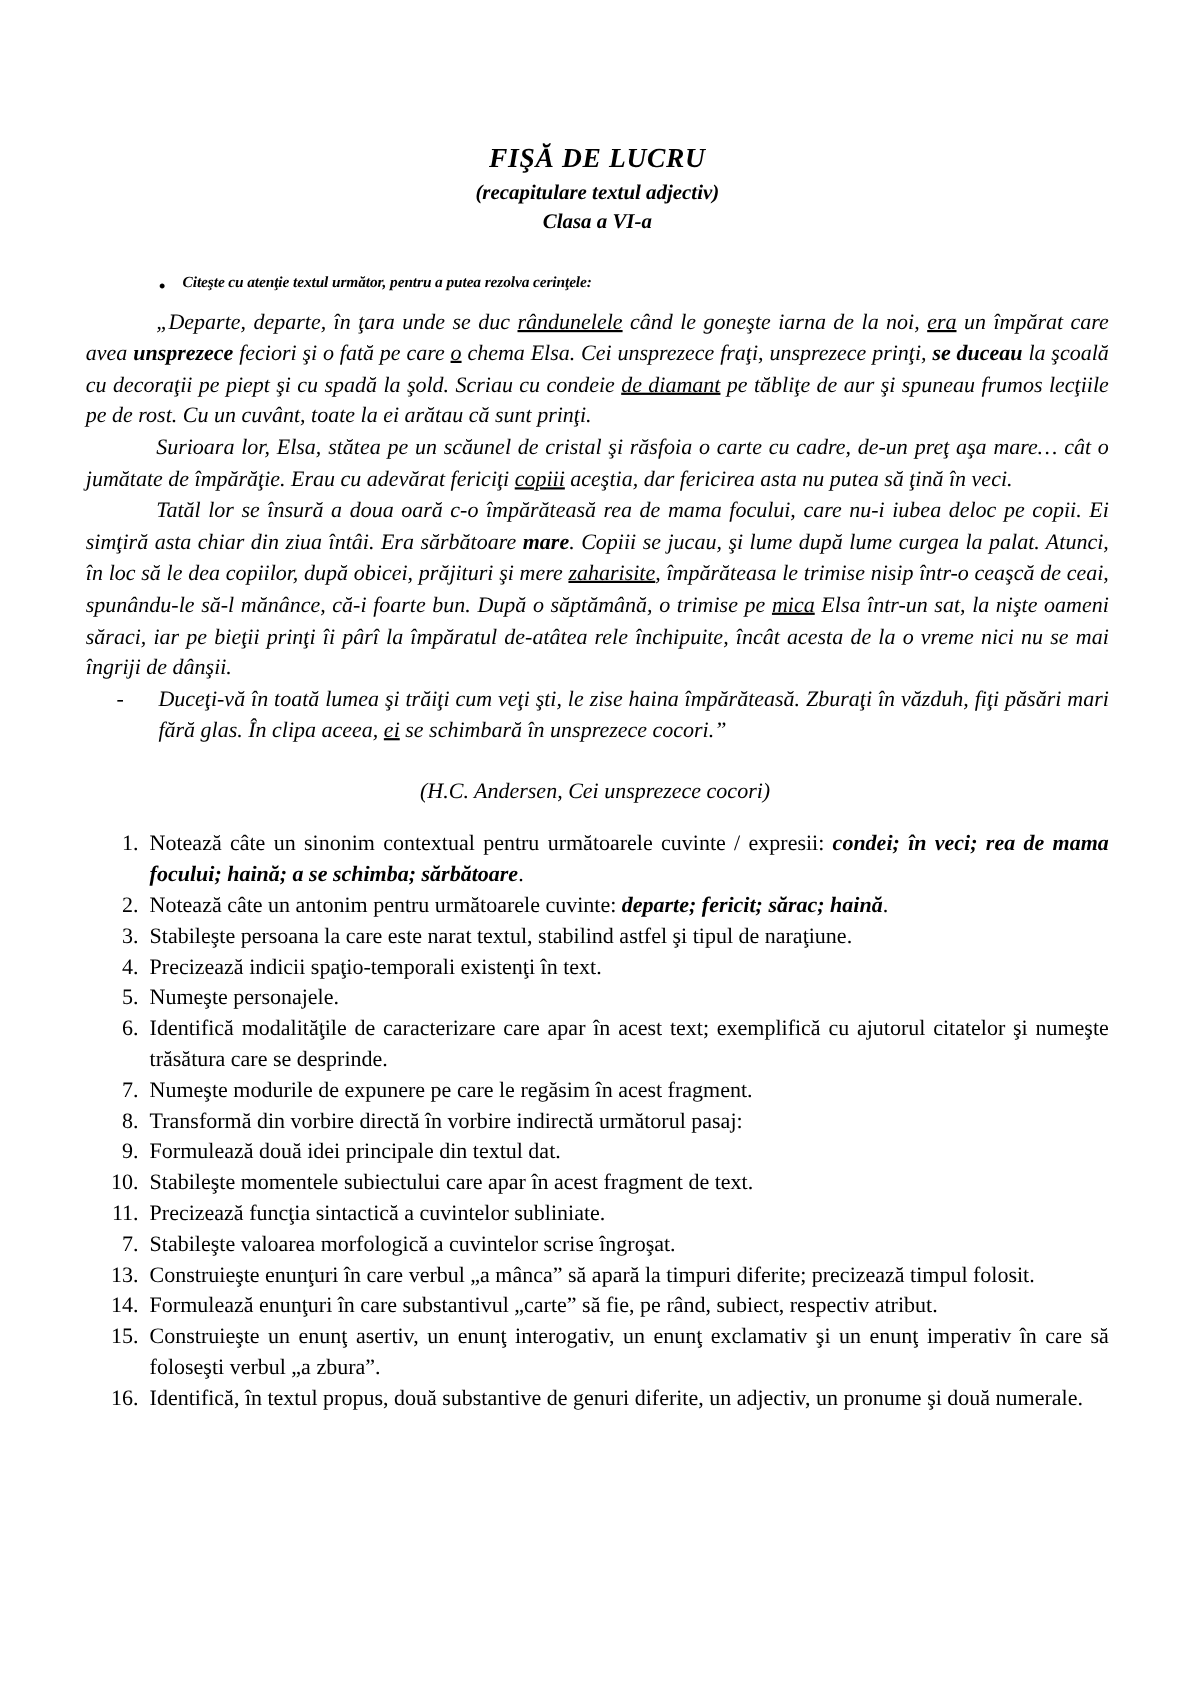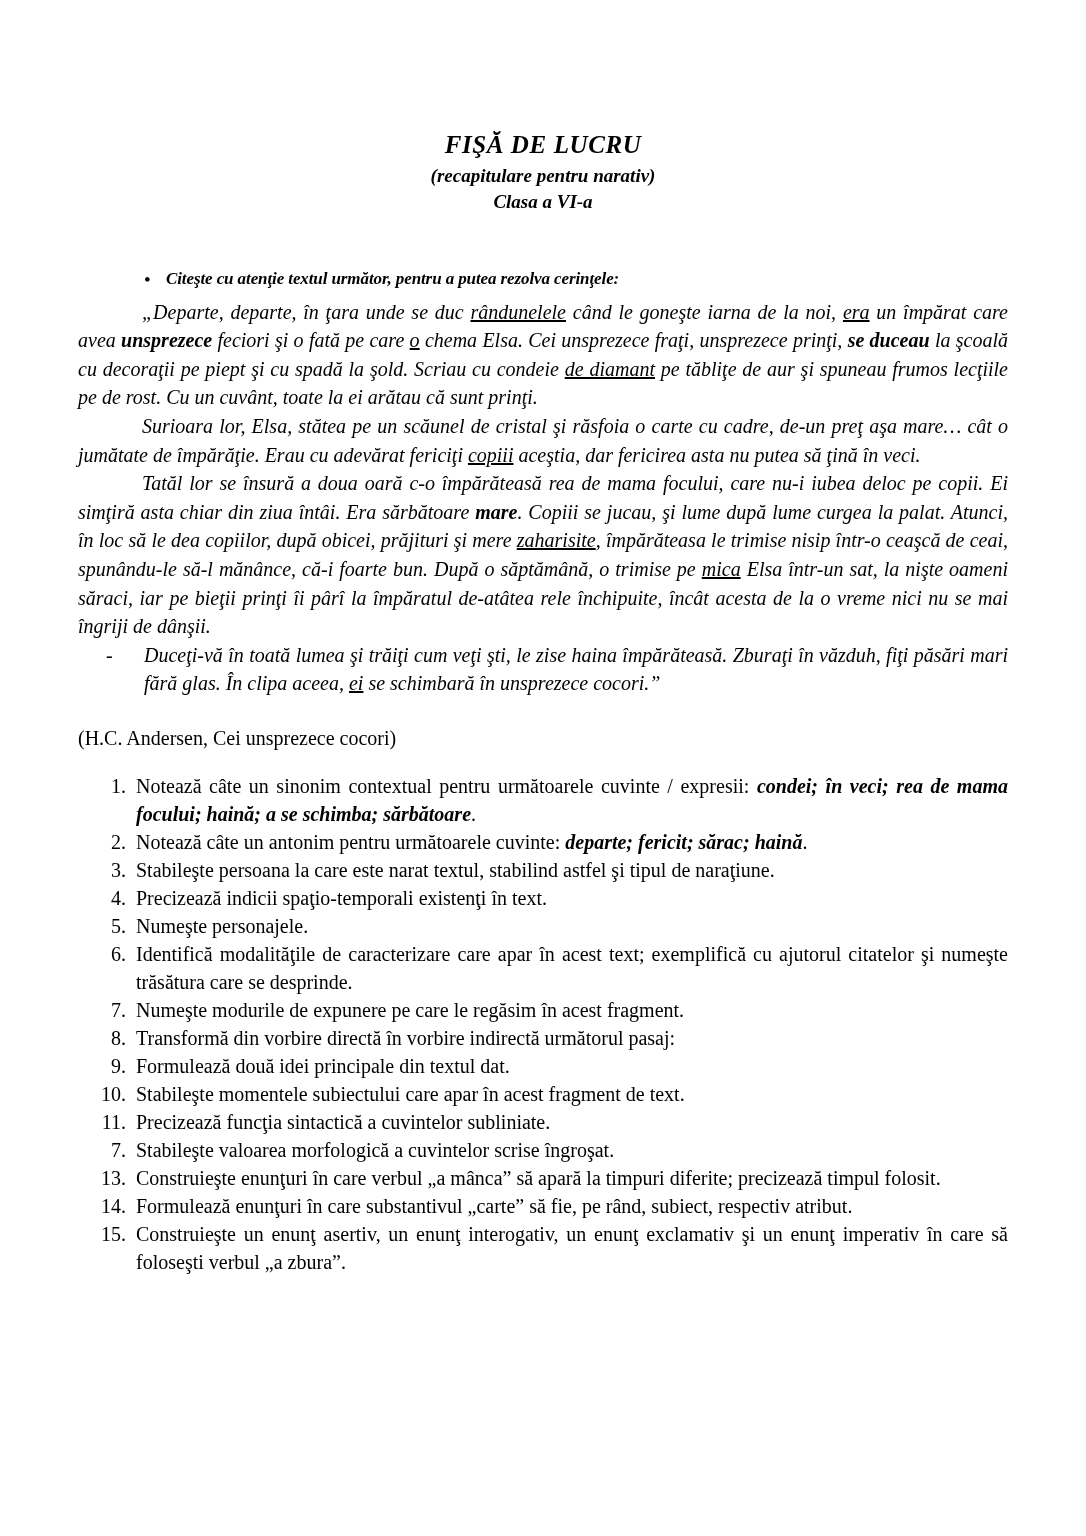--- a/index.html
+++ b/index.html
@@ -18,21 +18,21 @@
     position: relative;
     width: 1086px;
     height: 1536px;
     box-sizing: border-box;
     padding: 130px 78px 0 78px;
   }
 
   
   .title-block {
     text-align: center;
-    margin-bottom: 53px;
+    margin-bottom: 34px;
   }
   .doc-title {
     font-size: 25px;
     font-weight: bold;
     font-style: italic;
     letter-spacing: 0.6px;
     line-height: 1.22;
   }
   .doc-subtitle {
     font-size: 19px;
@@ -57,21 +57,21 @@
     margin-bottom: 4px;
   }
   .bullet-dot {
     width: 22px;
     flex: 0 0 22px;
     font-size: 19px;
     line-height: 1.42;
     text-align: left;
   }
   .instruction-text {
-    font-size: 17px;
+    font-size: 14px;
     font-weight: bold;
     font-style: italic;
     line-height: 1.42;
     letter-spacing: -0.1px;
   }
 
   
   .story {
     font-size: 20px;
     font-style: italic;
@@ -103,22 +103,23 @@
   }
   .dash-body {
     flex: 1 1 auto;
     text-align: justify;
     text-justify: inter-word;
   }
 
   
   .attribution {
     margin-top: 26px;
-    text-align: left;
-    font-size: 20px;
+    text-align: center;
+    font-size: 20px;
+    font-style: italic;
     line-height: 1.4;
     padding-right: 4px;
   }
 
   
   .task-list {
     margin-top: 20px;
     font-size: 20px;
     line-height: 1.4;
   }
@@ -154,21 +155,21 @@
     text-justify: inter-word;
   }
 </style>
 </head>
 <body>
 
 <div class="page">
 
   <div class="title-block">
     <div class="doc-title">FIŞĂ DE LUCRU</div>
-    <div class="doc-subtitle">(recapitulare pentru narativ)</div>
+    <div class="doc-subtitle">(recapitulare textul adjectiv)</div>
     <div class="doc-class">Clasa a VI-a</div>
   </div>
 
   <div class="instruction-row">
     <span class="bullet-dot">•</span>
     <span class="instruction-text">Citeşte cu atenţie textul următor, pentru a putea rezolva cerinţele:</span>
   </div>
 
   <div class="story">
 
@@ -256,16 +257,20 @@
     <div class="task-item">
       <span class="task-num">14.</span>
       <span class="task-body nojustify">Formulează enunţuri în care substantivul „carte” să fie, pe rând, subiect, respectiv atribut.</span>
     </div>
 
     <div class="task-item">
       <span class="task-num">15.</span>
       <span class="task-body">Construieşte un enunţ asertiv, un enunţ interogativ, un enunţ exclamativ şi un enunţ imperativ în care să foloseşti verbul „a zbura”.</span>
     </div>
 
+    <div class="task-item">
+      <span class="task-num">16.</span>
+      <span class="task-body">Identifică, în textul propus, două substantive de genuri diferite, un adjectiv, un pronume şi două numerale.</span>
+    </div>
 
   </div>
 
 </div>
 
 </body></html>

